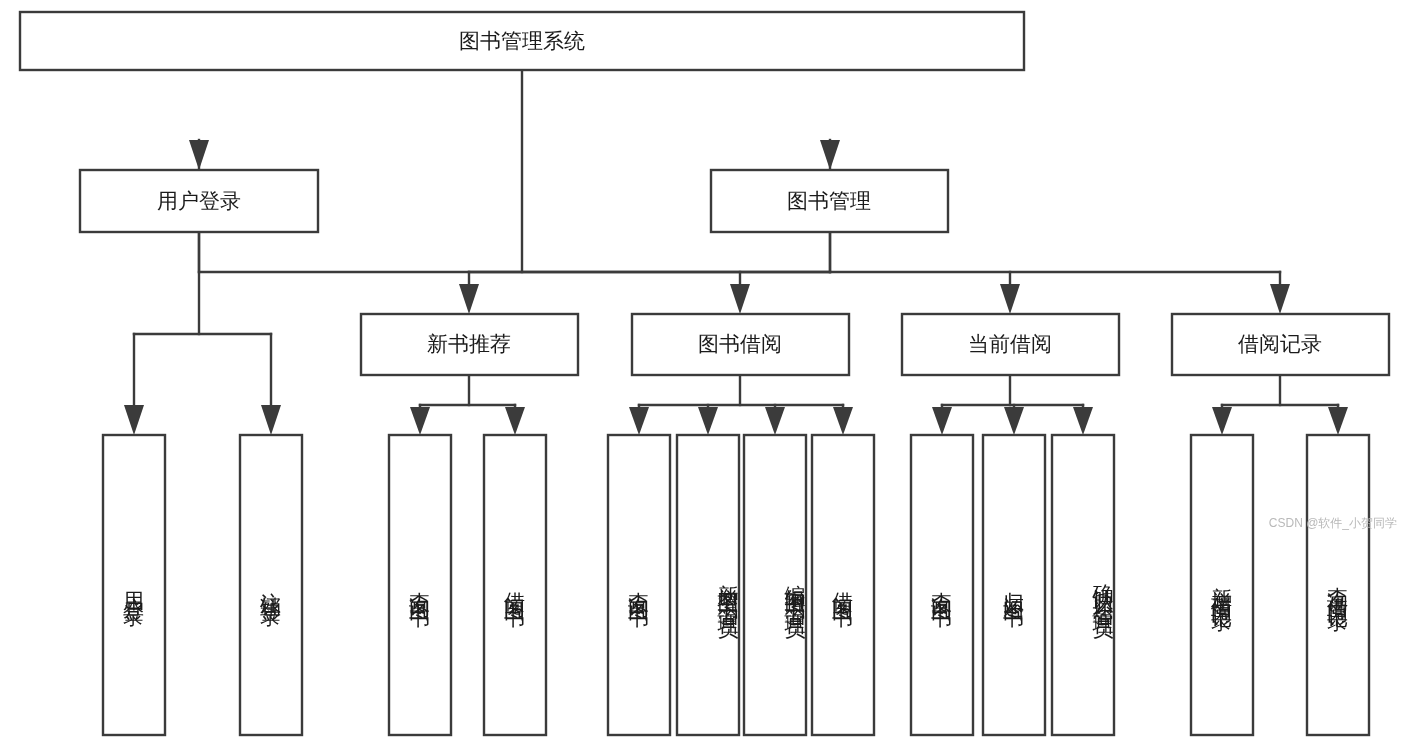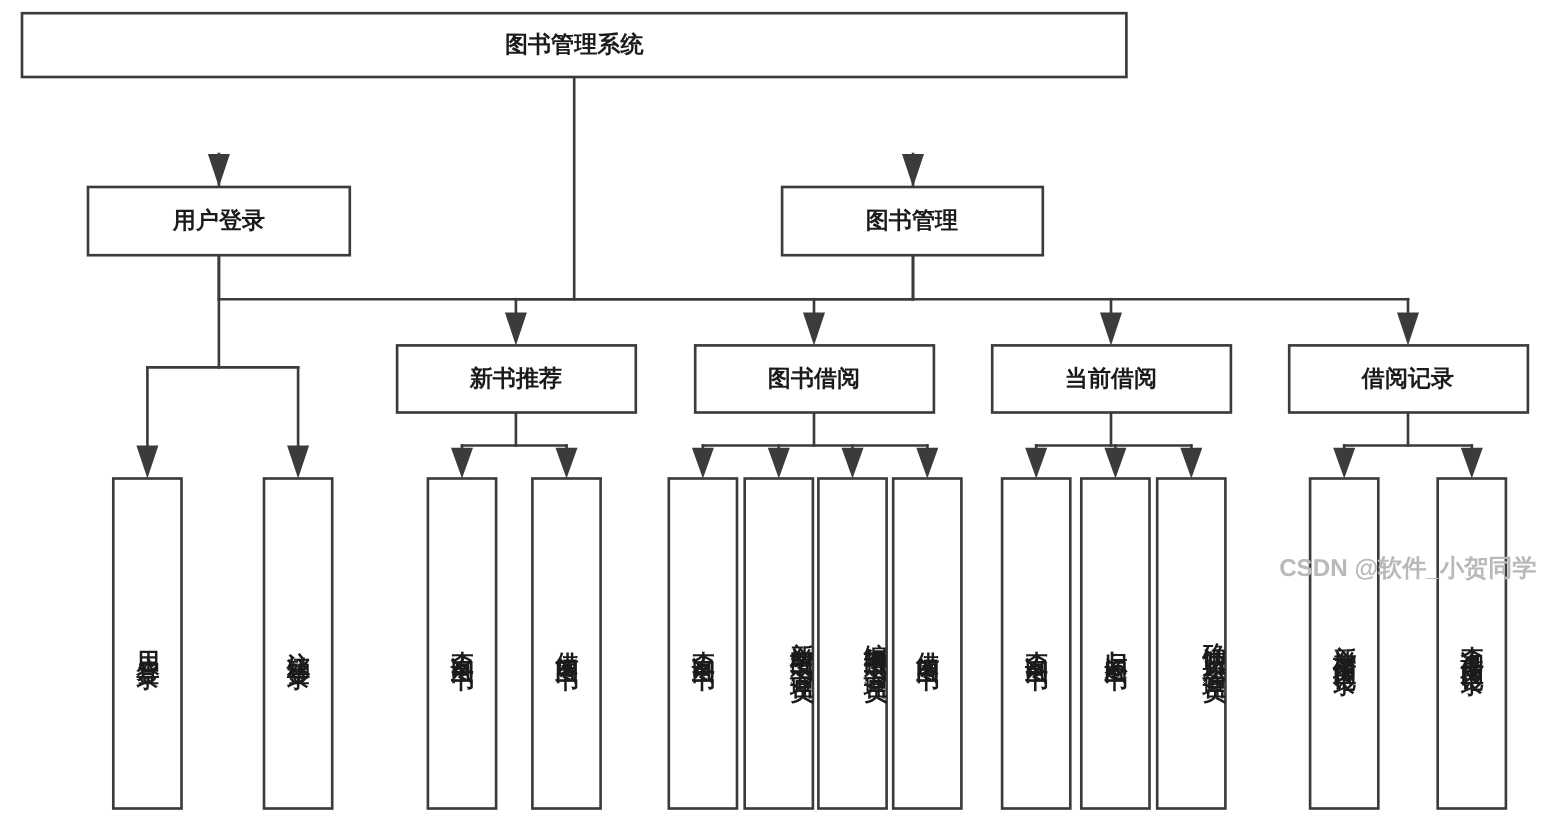--- a/index.html
+++ b/index.html
@@ -11,21 +11,20 @@
     width: 1405px;
     height: 747px;
     font-family: "Liberation Sans", "DejaVu Sans", sans-serif;
     overflow: hidden;
   }
   #diagram-root {
     position: relative;
     width: 1405px;
     height: 538px;
     background: #ffffff;
-    font-weight: bold;
   }
   svg#flow-svg {
     position: absolute;
     left: 0;
     top: 0;
     width: 1405px;
     height: 747px;
   }
   .node-box {
     fill: #ffffff;
@@ -60,21 +59,21 @@
     line-height: 1;
     white-space: nowrap;
     text-align: center;
     pointer-events: none;
   }
   .watermark {
     position: absolute;
     right: 8px;
     bottom: 6px;
     font-family: "Liberation Sans", "DejaVu Sans", sans-serif;
-    font-size: 22px;
+    font-size: 12px;
     color: #b9b9b9;
     white-space: nowrap;
   }
 </style>
 </head>
 <body>
 
 <div id="diagram-root">
 
   <svg id="flow-svg" viewBox="0 0 1405 747">

